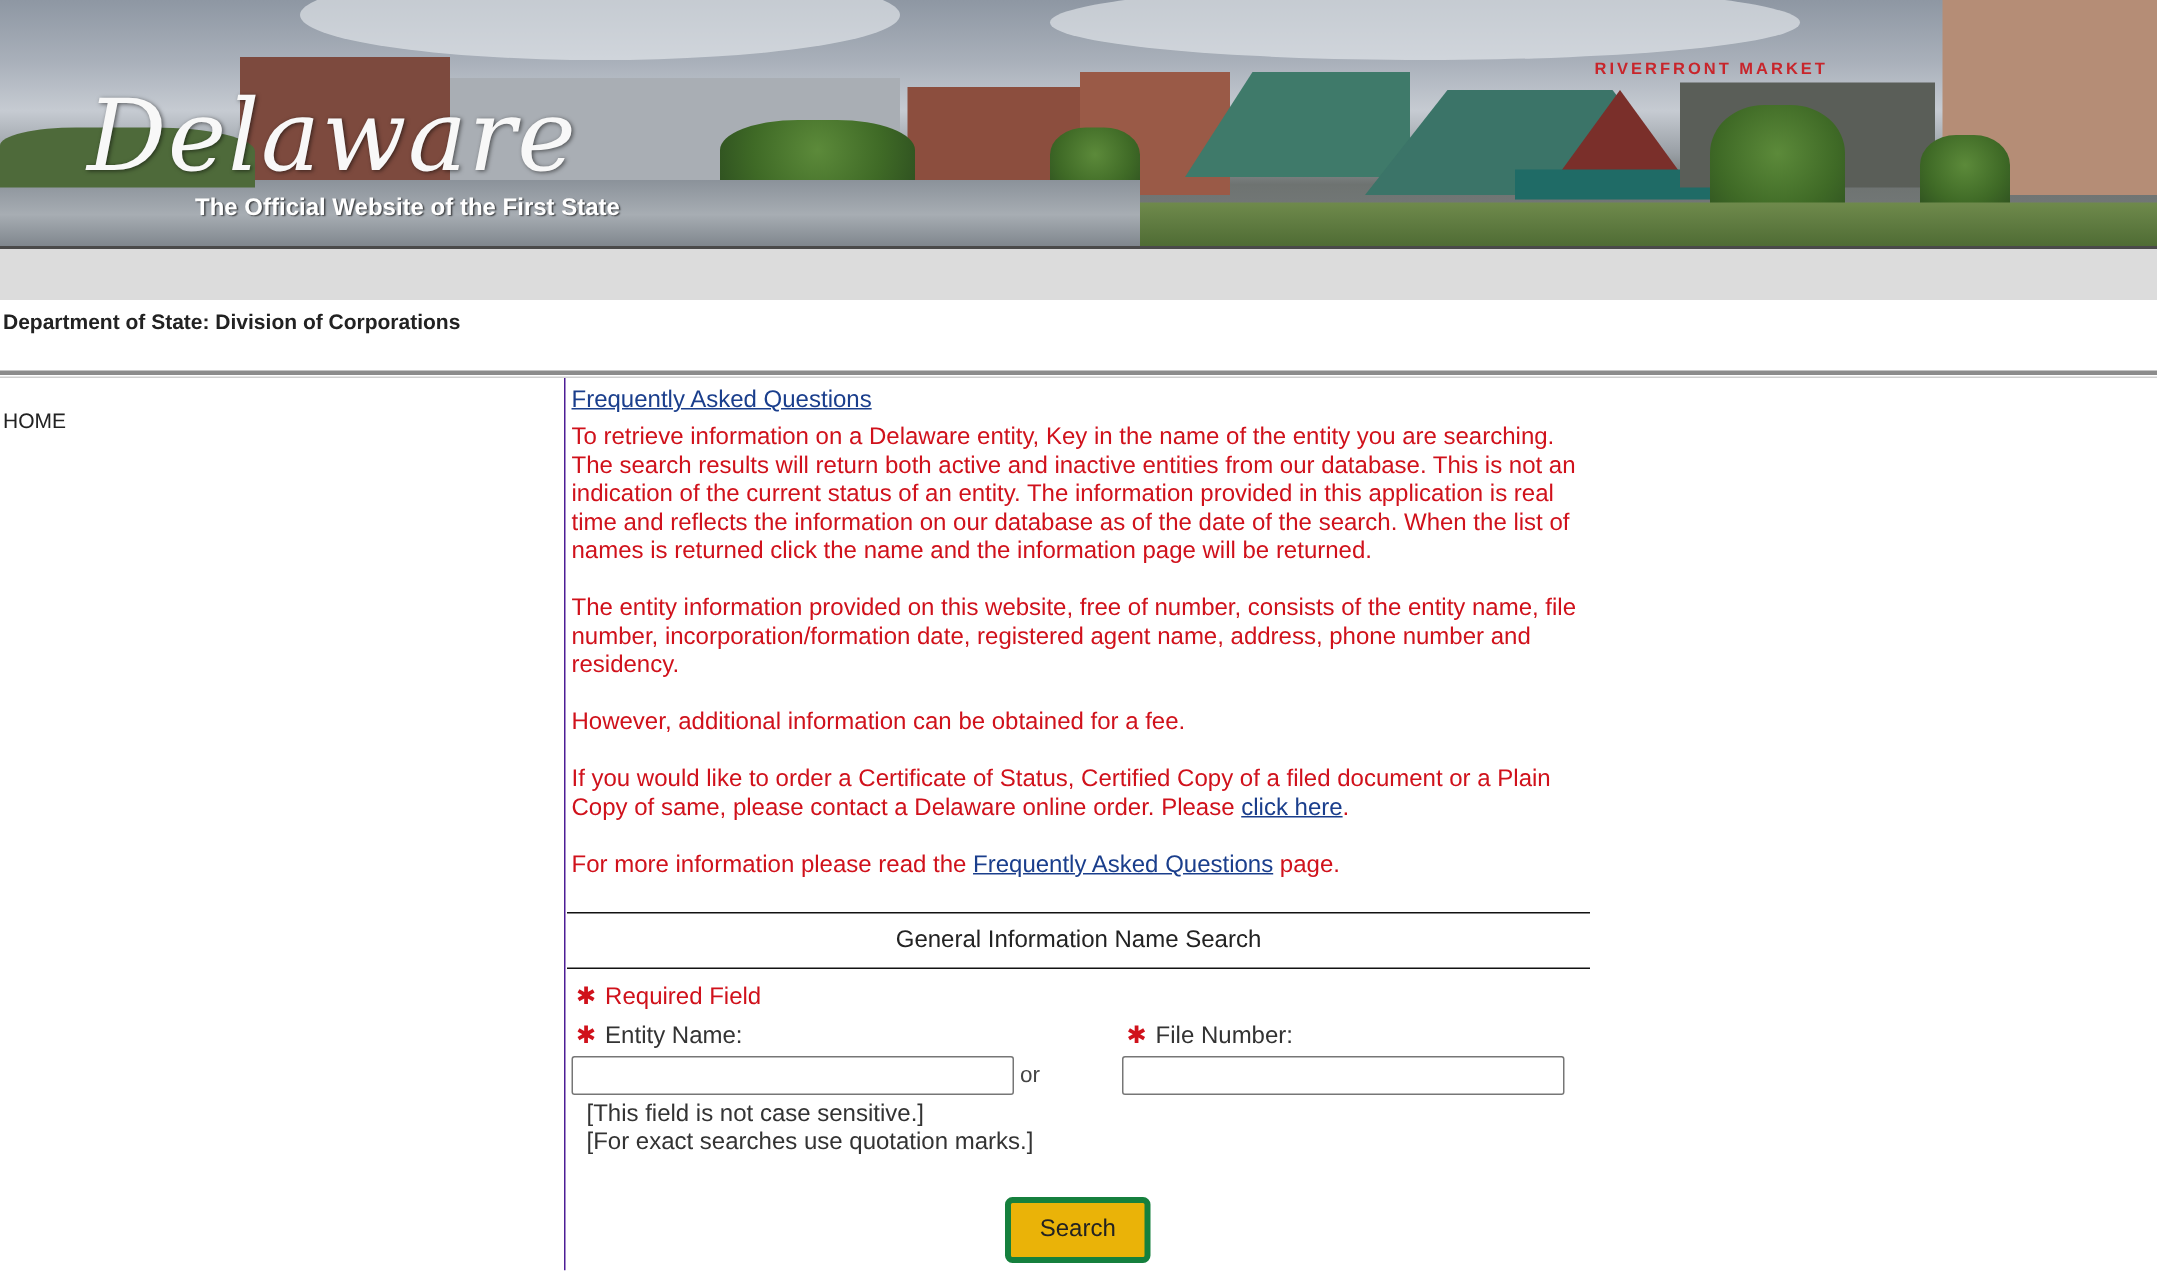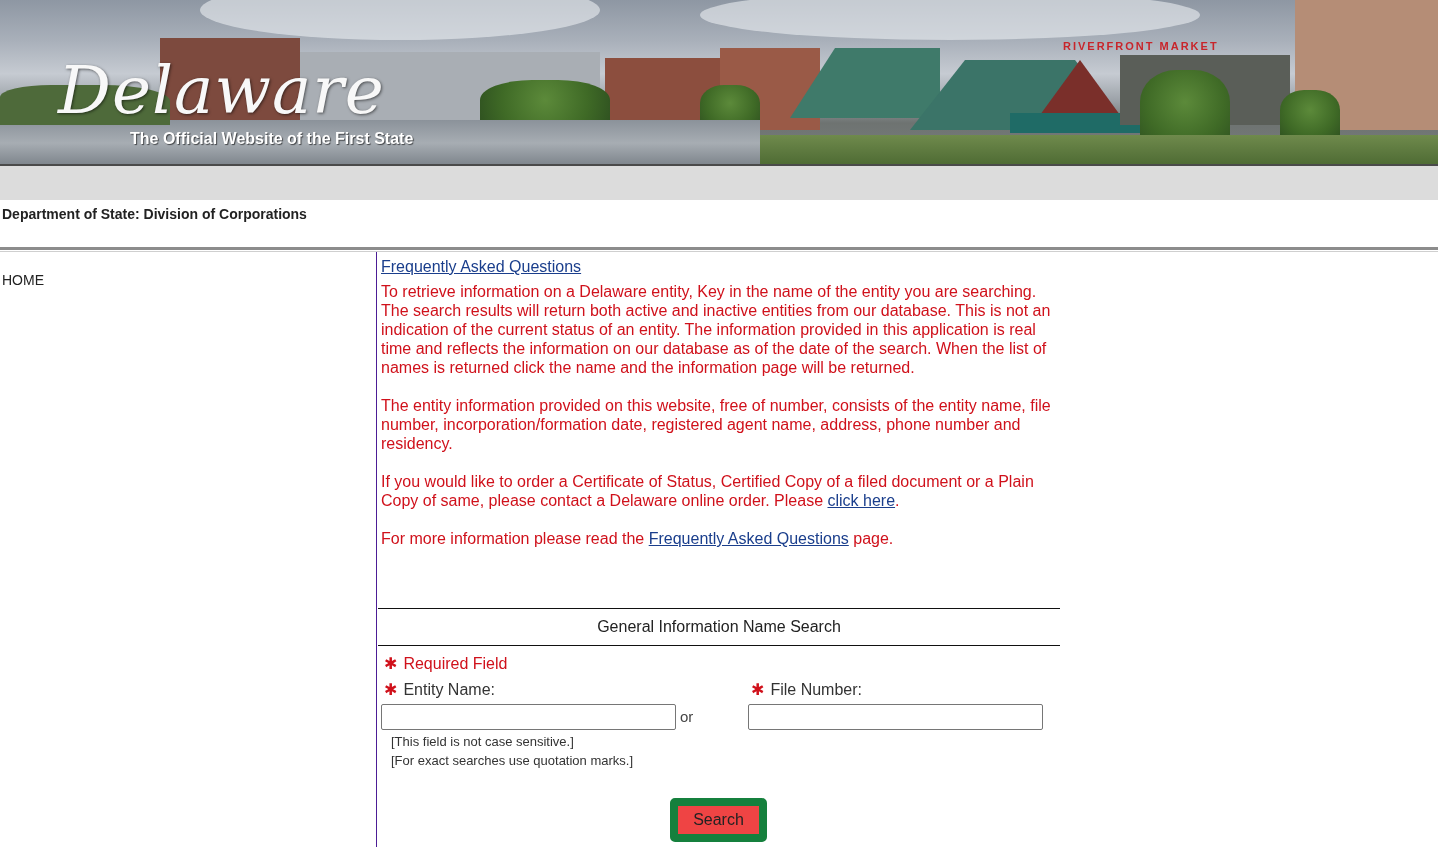--- a/index.html
+++ b/index.html
@@ -97,26 +97,26 @@
   .lbl-entity { left:6px; top:428px; }
   .lbl-file { left:373px; top:428px; }
   .inp {
     position:absolute; height:26px; border:1px solid #767676; border-radius:2px;
     background:#fff; font-size:14px; padding:2px 4px;
     font-family: "Liberation Sans", sans-serif;
   }
   .inp-entity { left:3px; top:452px; width:295px; }
   .inp-file { left:370px; top:452px; width:295px; }
   .or { position:absolute; left:302px; top:456px; font-size:15px; color:#444; }
-  .hint { position:absolute; left:13px; font-size:13px; color:#333; }
+  .hint { position:absolute; left:13px; font-size:16px; color:#333; }
   .hint1 { top:482px; }
   .hint2 { top:501px; }
   .search-btn {
     position:absolute; left:292px; top:546px; width:97px; height:44px;
-    background:#ef4444; border:8px solid #15803d; border-radius:5px;
+    background:#eab308; border:4px solid #15803d; border-radius:5px;
     font-size:16px; color:#222; cursor:pointer;
     font-family: "Liberation Sans", sans-serif;
   }
 </style>
 </head>
 <body>
 
 <div class="banner">
   <div class="sky-cloud" style="left:200px;top:-20px;width:400px;height:60px;"></div>
   <div class="sky-cloud" style="left:700px;top:-10px;width:500px;height:50px;"></div>
@@ -153,20 +153,21 @@
 <div class="left-nav">
   <a class="nav-home">HOME</a>
 </div>
 
 <div class="main">
   <a class="link faq-top">Frequently Asked Questions</a>
 
   <div class="info">
     <p>To retrieve information on a Delaware entity, Key in the name of the entity you are searching. The search results will return both active and inactive entities from our database. This is not an indication of the current status of an entity. The information provided in this application is real time and reflects the information on our database as of the date of the search. When the list of names is returned click the name and the information page will be returned.</p>
     <p>The entity information provided on this website, free of number, consists of the entity name, file number, incorporation/formation date, registered agent name, address, phone number and residency.</p>
+    <p>However, additional information can be obtained for a fee.</p>
     <p><span>If you would like to order a Certificate of Status, Certified Copy of a filed document or a Plain Copy of same, please contact a Delaware online order. Please </span><a class="link">click here</a><span>.</span></p>
     <p><span>For more information please read the </span><a class="link">Frequently Asked Questions</a><span> page.</span></p>
   </div>
 
   <div class="section-header">General Information Name Search</div>
 
   <div class="req">
     <span class="star">✱</span><span>Required Field</span>
   </div>
 

